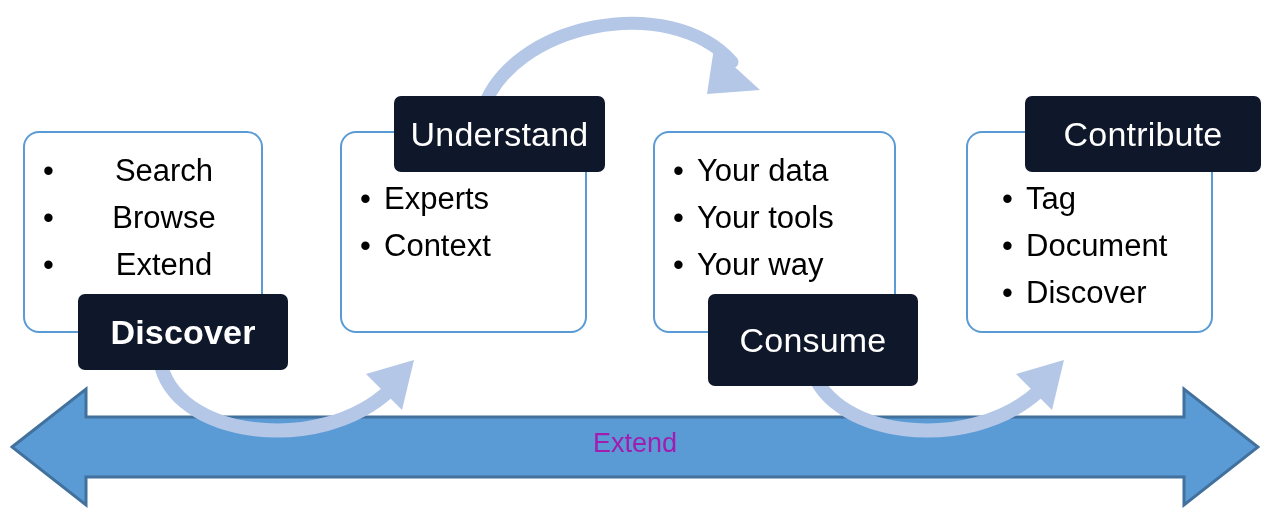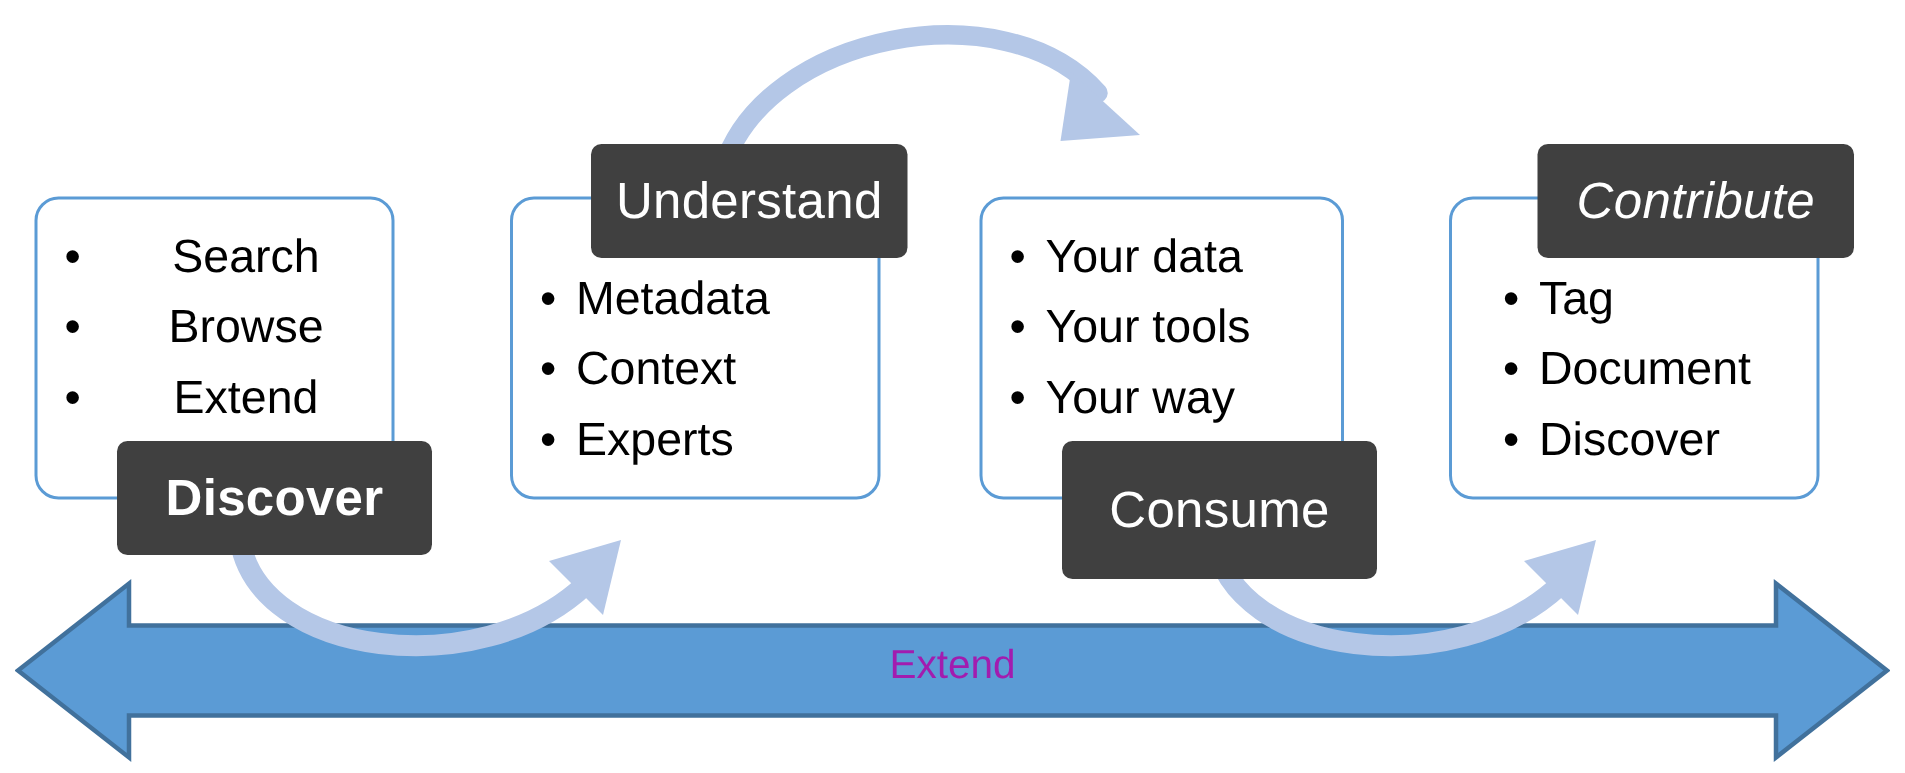--- a/index.html
+++ b/index.html
@@ -46,21 +46,21 @@
     position: absolute;
     left: 2px;
     top: 0;
     font-size: 31px;
     line-height: 47px;
     color: #000000;
   }
   
   .chip {
     position: absolute;
-    background: #404040;
+    background: #0f172a;
     border-radius: 7px;
     color: #ffffff;
     font-size: 34px;
     display: flex;
     align-items: center;
     justify-content: center;
     box-sizing: border-box;
     z-index: 5;
     letter-spacing: 0.2px;
     font-family: "Liberation Sans", sans-serif;
@@ -120,43 +120,42 @@
     <ul class="card-list" style="margin:14px 0 0 16px;text-align:center;">
       <li>Search</li>
       <li>Browse</li>
       <li>Extend</li>
     </ul>
   </div>
   <div class="chip" style="left:78px; top:294px; width:210px; height:76px;font-weight:bold;">Discover</div>
 
   <div class="card" style="left:340px; top:131px; width:247px; height:202px;">
     <ul class="card-list" style="margin:42px 0 0 16px;">
-      <li>Metadata</li>
+      <li>Experts</li>
       <li>Context</li>
-      <li>Experts</li>
     </ul>
   </div>
   <div class="chip" style="left:394px; top:96px; width:211px; height:76px;">Understand</div>
 
   <div class="card" style="left:653px; top:131px; width:243px; height:202px;">
     <ul class="card-list" style="margin:14px 0 0 16px;">
       <li>Your data</li>
       <li>Your tools</li>
       <li>Your way</li>
     </ul>
   </div>
   <div class="chip" style="left:708px; top:294px; width:210px; height:92px;">Consume</div>
 
   <div class="card" style="left:966px; top:131px; width:247px; height:202px;padding-left:16px;">
     <ul class="card-list" style="margin:42px 0 0 16px;">
       <li>Tag</li>
       <li>Document</li>
       <li>Discover</li>
     </ul>
   </div>
-  <div class="chip" style="left:1025px; top:96px; width:211px; height:76px;font-style:italic;">Contribute</div>
+  <div class="chip" style="left:1025px; top:96px; width:236px; height:76px;">Contribute</div>
 
   <svg id="extend-arrow" viewBox="0 0 1250 126" xmlns="http://www.w3.org/2000/svg" preserveAspectRatio="none">
     <polygon points="2,63 76,5 76,33 1174,33 1174,5 1248,63 1174,121 1174,93 76,93 76,121" fill="#5B9BD5" stroke="#41719C" stroke-width="3" stroke-linejoin="miter"></polygon>
   </svg>
   <div id="extend-label">Extend</div>
 
 </div>
 
 </body></html>

